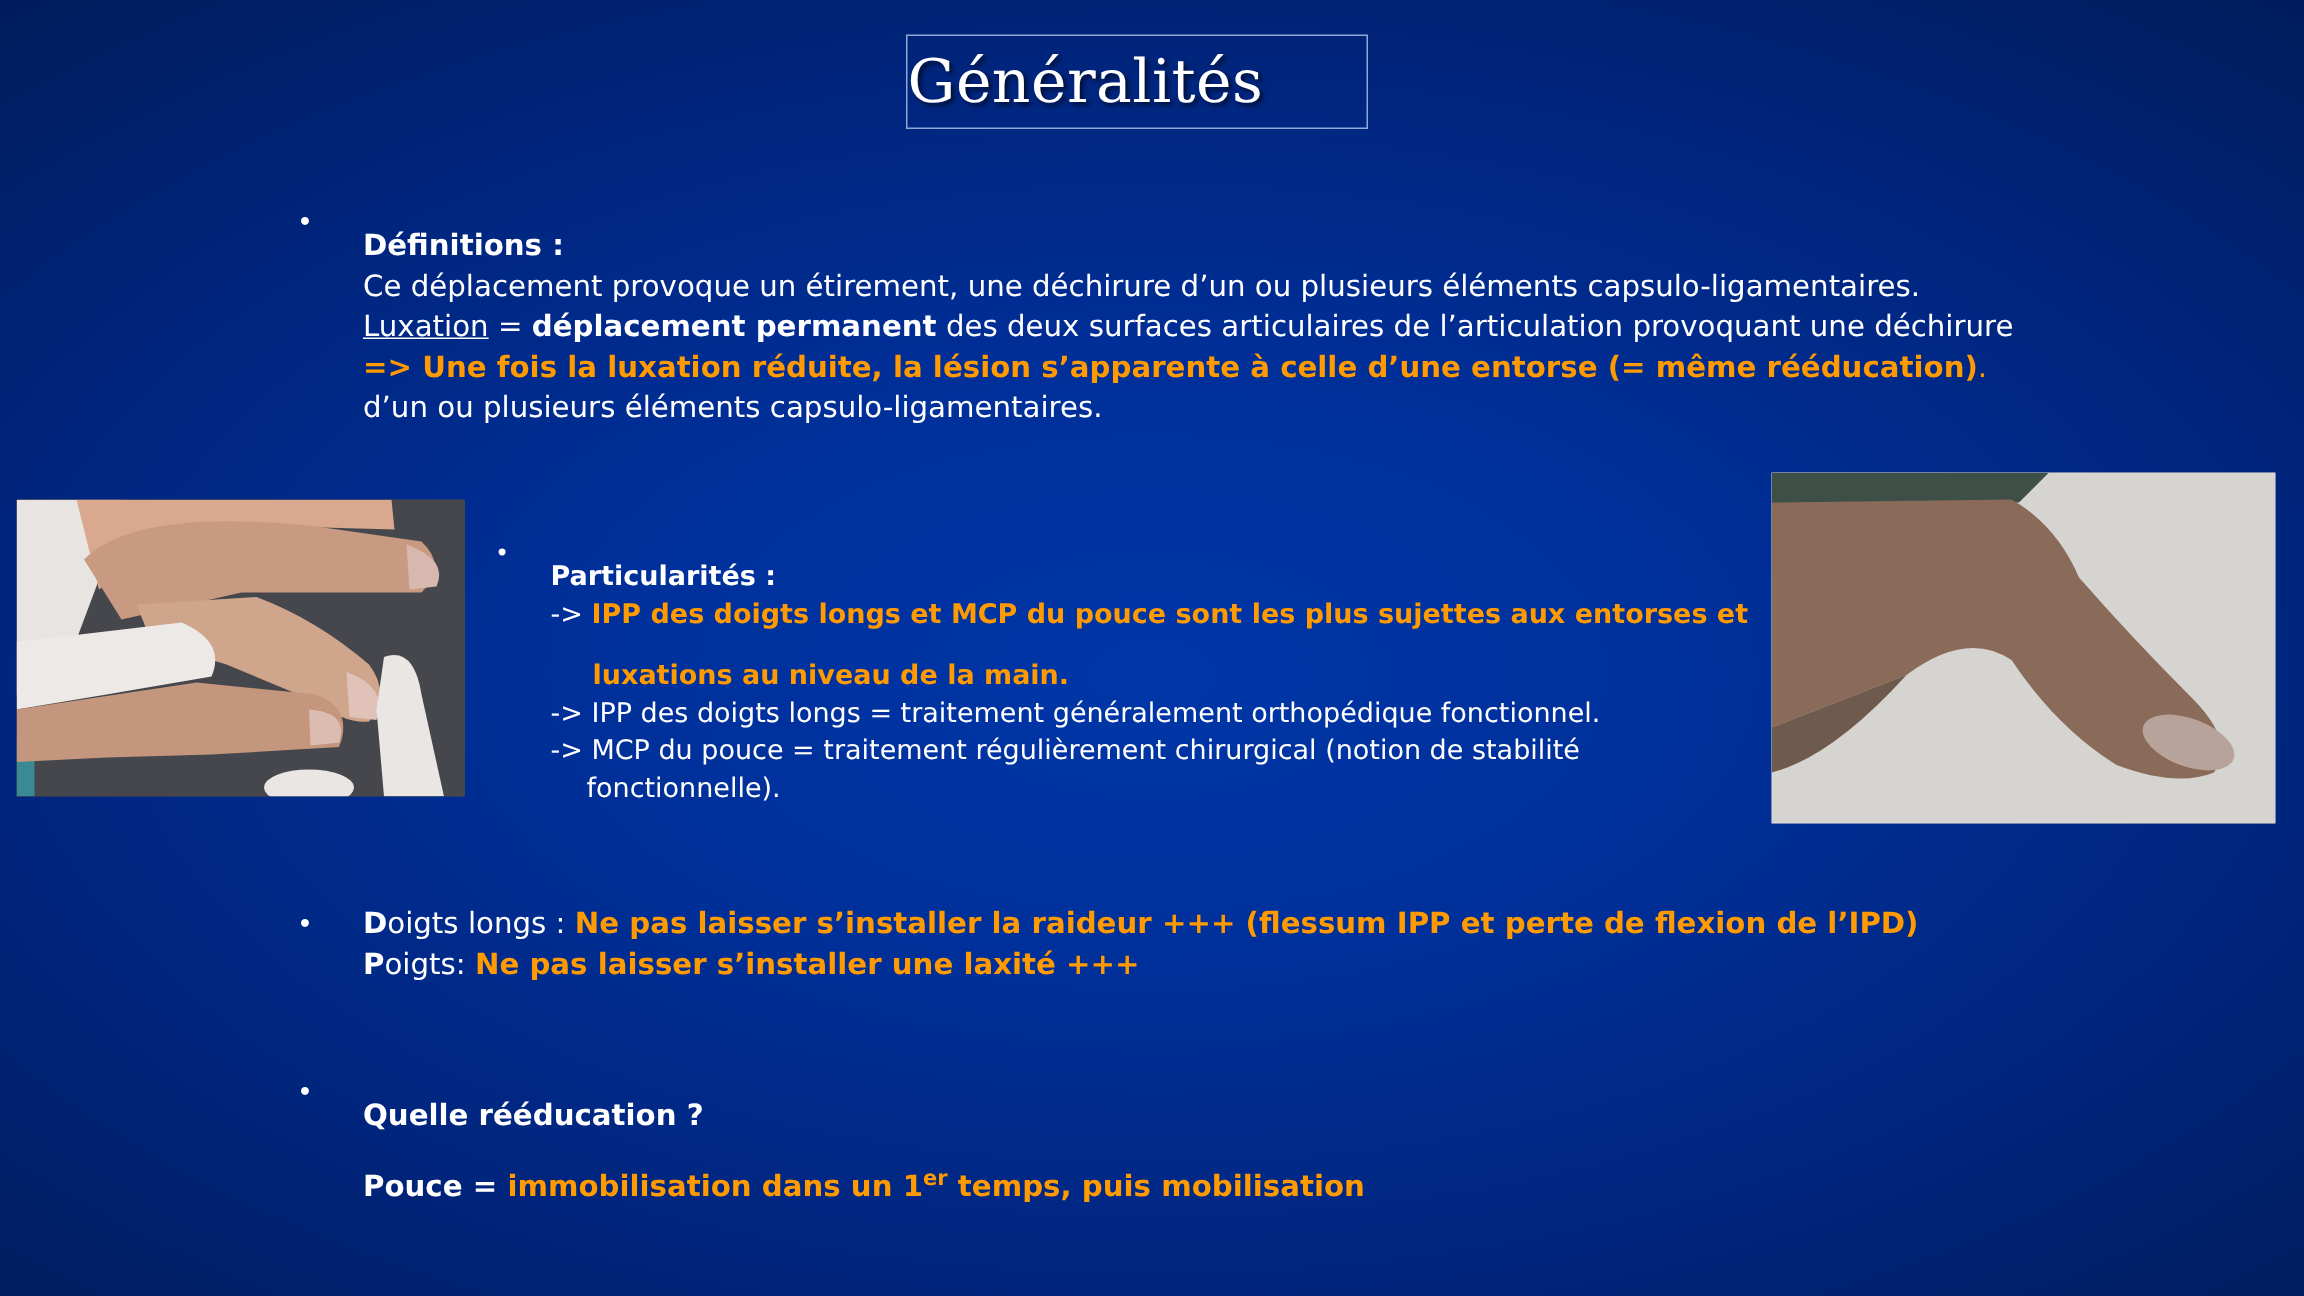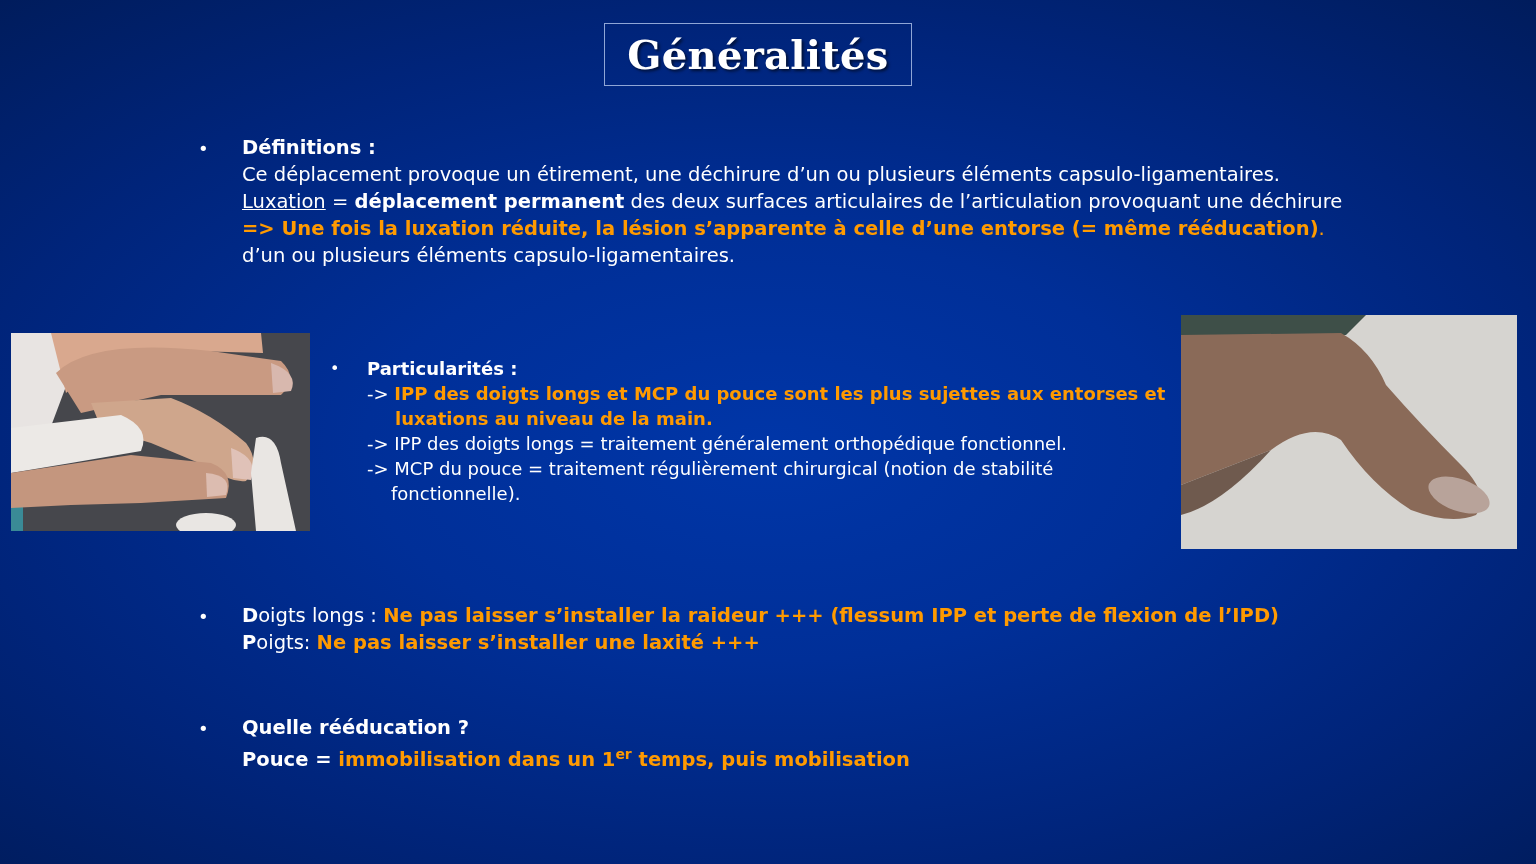--- a/index.html
+++ b/index.html
@@ -1,25 +1,25 @@
 <!DOCTYPE html>
 <html><head>
 <meta charset="utf-8">
 <style>
   html,body{margin:0;padding:0;}
   body{width:1536px;height:864px;overflow:hidden;position:relative;
     background: radial-gradient(ellipse 75% 70% at 50% 52%, #0036a8 0%, #002f98 35%, #00247a 70%, #001c5c 100%);
     font-family:"DejaVu Sans","Liberation Sans",sans-serif;color:#ffffff;}
   .title-box{position:absolute;left:604px;top:23px;width:308px;height:63px;border:1px solid #8fa6d6;
-    box-sizing:border-box;display:flex;align-items:center;justify-content:center;font-weight:bold;}
+    box-sizing:border-box;display:flex;align-items:center;}
   .title-box span{font-family:"DejaVu Serif","Liberation Serif",serif;font-size:40px;color:#fff;
     text-shadow:2px 2px 3px rgba(0,0,0,0.6);letter-spacing:0.3px;}
   .block{position:absolute;font-size:19.5px;line-height:27px;}
   .bullet{position:absolute;font-size:18px;}
-  .b{font-weight:bold;}
+  .b{font-weight:bold;margin-top:16px;}
   .o{color:#ff9a00;}
   .u{text-decoration:underline;}
   .sm{font-size:18px;line-height:25px;}
   .ind{padding-left:28px;}
   .ind2{padding-left:24px;}
   sup{font-size:14px;vertical-align:7px;}
   .photo{position:absolute;overflow:hidden;}
   .photo1{left:11px;top:333px;width:299px;height:198px;background:#4a4a4e;}
   .photo2{left:1181px;top:315px;width:336px;height:234px;background:#d8d6d2;}
 </style>

